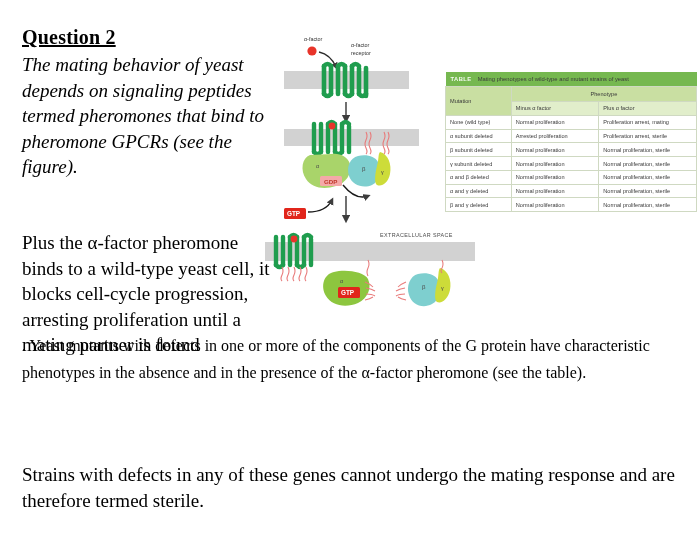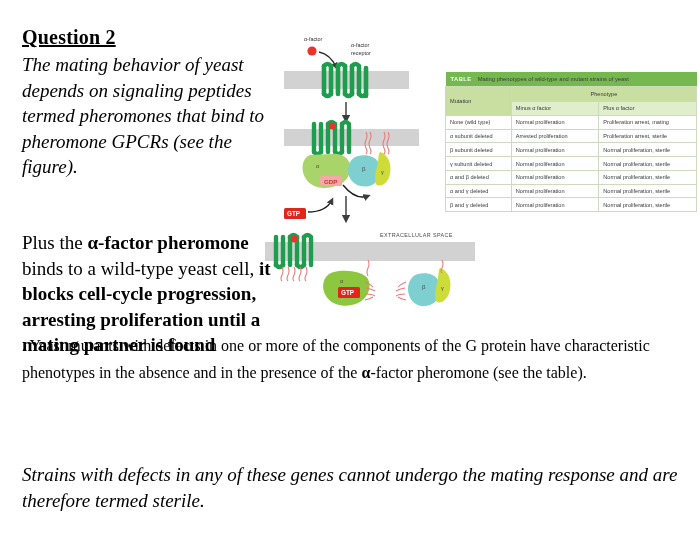--- a/index.html
+++ b/index.html
@@ -26,23 +26,23 @@
   #mid-para {
     position:absolute; left:22px; top:230px; width:258px;
     font-size:19px; line-height:25.5px;
   }
   #wide-para {
     position:absolute; left:22px; top:332px; width:662px;
     font-size:16px; line-height:27px;
   }
   #final-para {
     position:absolute; left:22px; top:462px; width:662px;
-    font-size:19px; line-height:25.5px;font-style:italic;
-  }
-  .b { font-weight:bold; }
+    font-size:19px; line-height:25.5px;
+  }
+  .b { font-weight:normal; }
 
   
   #figure { position:absolute; left:262px; top:24px; width:215px; height:310px; }
   #figure svg { display:block; }
 
   
   #pheno-table {
     position:absolute; left:445px; top:72px; width:252px;
     border-collapse:collapse;
     font-family:"Liberation Sans", sans-serif;

